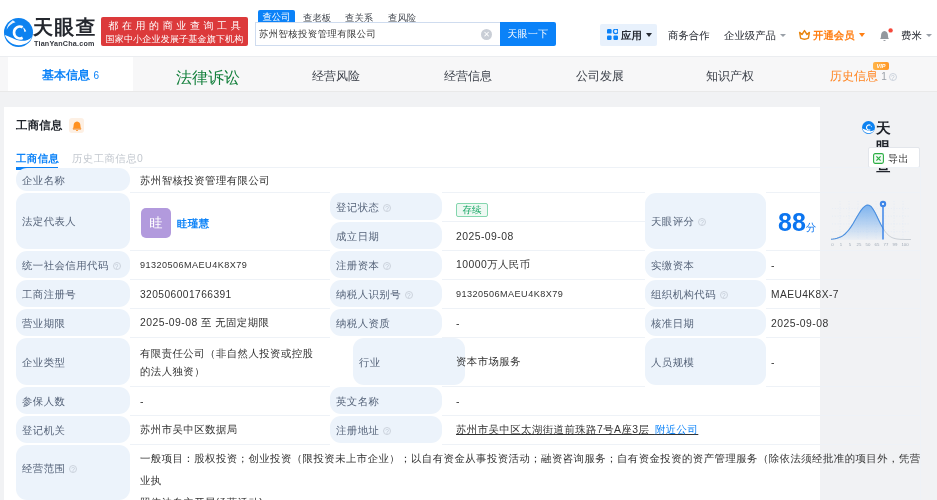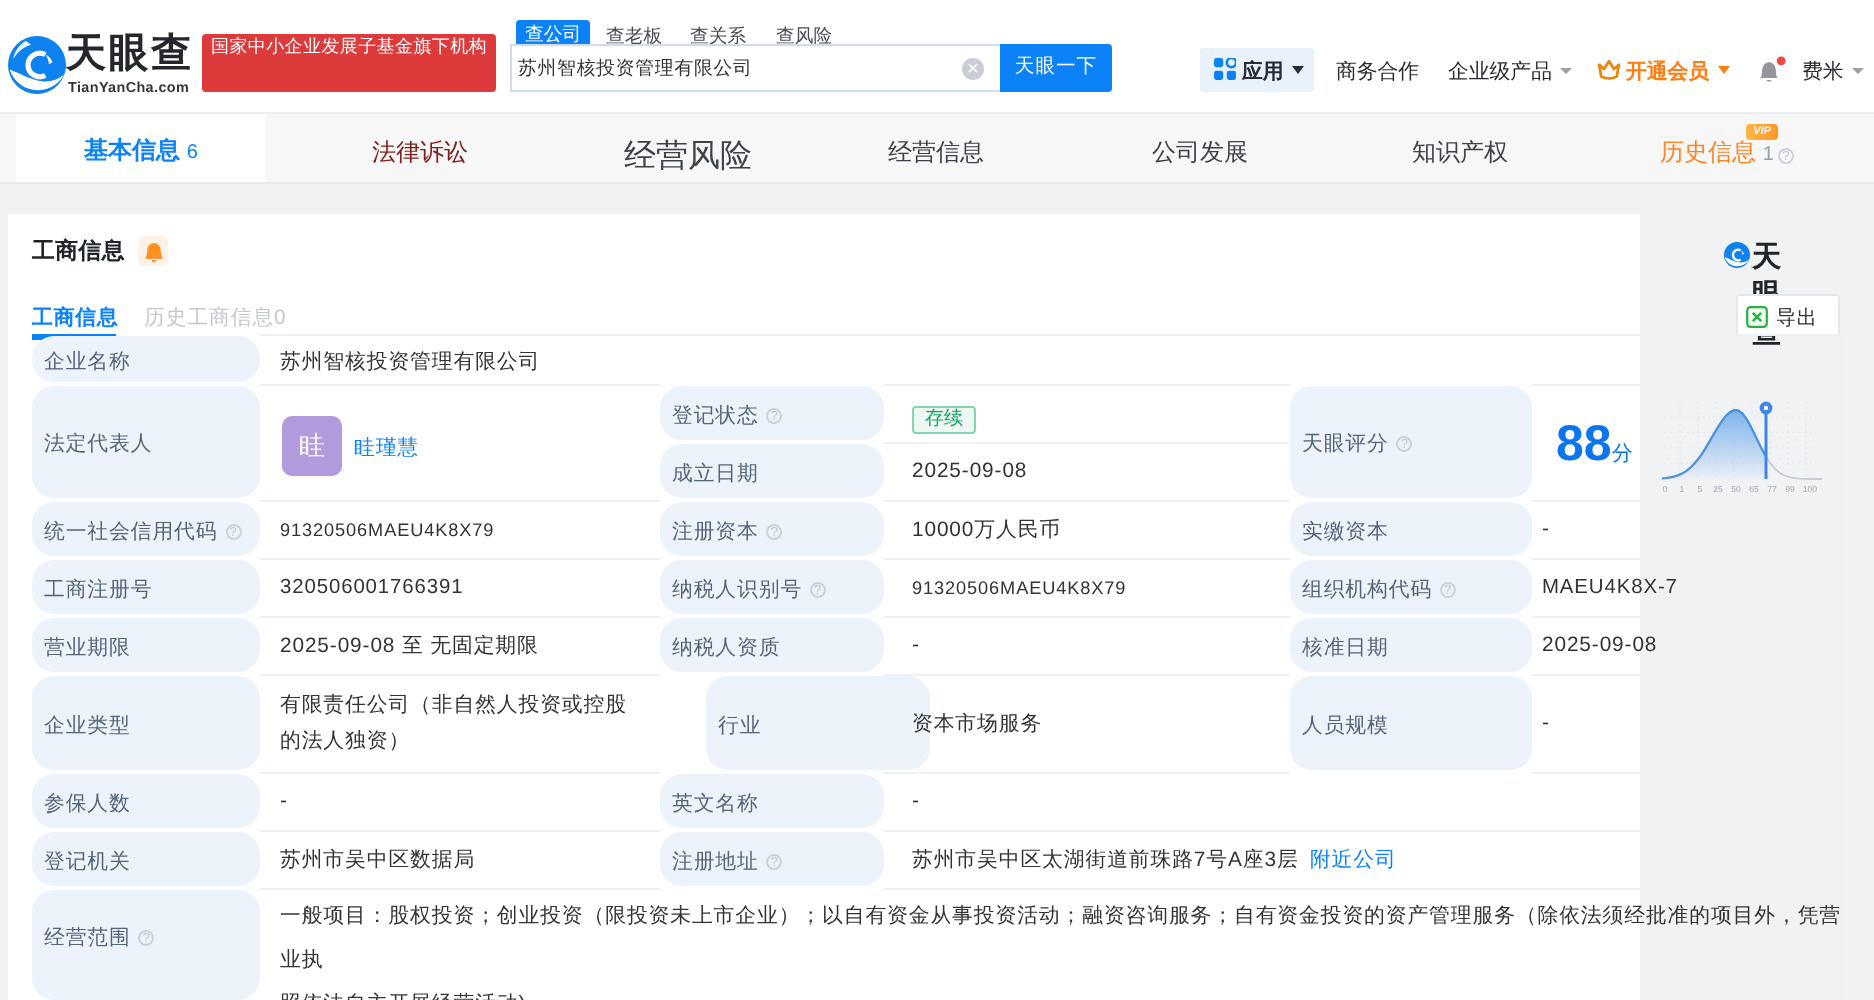--- a/index.html
+++ b/index.html
@@ -32,20 +32,21 @@
     <g clip-path="url(#lc)">
       <path d="M0.8 17.5 C4 26 12.5 30 20.5 27.2 C24.5 25.8 27.5 23 29 19.8 C25.5 23 20.5 24.2 15.8 23.2 C9.5 21.8 4.2 18.2 0.8 17.5 Z" fill="#fff"></path>
       <path d="M19.3 9.6 A6.1 6.1 0 1 0 19.3 20.4" fill="none" stroke="#fff" stroke-width="2.7"></path>
       <path d="M19.3 9.6 Q22 10.8 23 13.6 L21.2 14.6 Q20.8 11.4 19.3 9.6 Z" fill="#fff"></path>
       <path d="M9.2 2.4 C5.4 4.7 3.1 8.2 2.7 12.2 C4.7 8.2 7.9 5.7 11.9 4.5 Z" fill="#fff" opacity=".9"></path>
     </g>
   </svg>
   <div class="abs" style="left:33px;top:18px;font-size:20px;line-height:19px;font-weight:700;color:#24272e;letter-spacing:1.3px;">天眼查</div>
   <div class="abs" style="left:34px;top:38.5px;font-size:7.2px;font-weight:700;color:#33363d;letter-spacing:.2px;">TianYanCha.com</div>
   <div class="abs" style="left:101px;top:17px;width:147px;height:29px;background:#dc3a3b;border-radius:2px;color:#fff;text-align:center;">
+    <div style="font-size:10px;letter-spacing:3.6px;margin-top:2px;text-indent:3.6px;">都在用的商业查询工具</div>
     <div style="font-size:9px;letter-spacing:.2px;">国家中小企业发展子基金旗下机构</div>
   </div>
 
   <div class="abs" style="left:258px;top:10px;width:37px;height:14px;background:#0b82f8;border-radius:2px 2px 0 0;color:#fff;font-size:9.4px;text-align:center;line-height:14px;">查公司</div>
   <div class="abs" style="left:303px;top:12px;font-size:9.4px;color:#454a52;">查老板</div>
   <div class="abs" style="left:345px;top:12px;font-size:9.4px;color:#454a52;">查关系</div>
   <div class="abs" style="left:388px;top:12px;font-size:9.4px;color:#454a52;">查风险</div>
   <div class="abs" style="left:258px;top:24px;width:162px;height:1px;background:#dfe2e6;"></div>
 
   <div class="abs" style="left:255px;top:22px;width:245px;height:24px;background:#fff;border:1px solid #cfdcEF;border-right:none;"></div>
@@ -70,22 +71,22 @@
   <svg class="abs" style="left:878px;top:28px" width="16" height="15" viewBox="0 0 16 15">
     <path d="M2 11 Q3 10.5 3 8 Q3 3.5 6.5 3 Q10 3.5 10 8 Q10 10.5 11 11 Z" fill="#94989e"></path>
     <path d="M5.2 12 a1.4 1.4 0 0 0 2.6 0 Z" fill="#94989e"></path>
     <circle cx="12.6" cy="2.4" r="2.2" fill="#f5483b"></circle>
   </svg>
   <div class="abs" style="left:901px;top:29px;font-size:10.4px;color:#272b33;">费米<span class="caret" style="border-top-color:#9aa0a8;border-top-width:3.5px;border-left-width:3px;border-right-width:3px;"></span></div>
 </div>
 
 <div id="nav">
   <div class="abs" style="left:8px;top:0;width:125px;height:34px;background:#fff;text-align:center;line-height:37px;font-size:12px;"><span style="color:#0b82f8;font-weight:700;">基本信息</span> <span style="color:#0b82f8;font-size:10px;">6</span></div>
-  <div class="abs" style="left:186px;top:11px;font-size:12px;color:#7f1d1d;">法律诉讼</div>
-  <div class="abs" style="left:312px;top:11px;font-size:16px;color:#3c414a;">经营风险</div>
+  <div class="abs" style="left:176px;top:11px;font-size:16px;color:#15803d;">法律诉讼</div>
+  <div class="abs" style="left:312px;top:11px;font-size:12px;color:#3c414a;">经营风险</div>
   <div class="abs" style="left:444px;top:11px;font-size:12px;color:#3c414a;">经营信息</div>
   <div class="abs" style="left:576px;top:11px;font-size:12px;color:#3c414a;">公司发展</div>
   <div class="abs" style="left:706px;top:11px;font-size:12px;color:#3c414a;">知识产权</div>
   <div class="abs" style="left:830px;top:11px;font-size:12px;color:#ff8420;">历史信息 <span style="color:#9aa0a8;font-size:10px;">1</span><span class="q" style="margin-left:2px;">?</span></div>
   <div class="abs" style="left:873px;top:5px;width:16px;height:8px;background:linear-gradient(90deg,#ffb54a,#ff9726);border-radius:2px;color:#fff;font-size:5.5px;font-weight:700;font-style:italic;text-align:center;line-height:8px;">VIP</div>
 </div>
 
 <div id="card">
   <div class="abs" style="left:12px;top:11px;font-size:11.4px;letter-spacing:.25px;font-weight:700;color:#20242b;">工商信息</div>
   <div class="abs" style="left:65px;top:11px;width:15px;height:15px;background:#fdf0e4;border-radius:3px;">
@@ -211,21 +212,21 @@
       <span class="t">组织机构代码<span class="q">?</span></span>
     </div>
 <div class="lbl" style="left:645px;top:309px;width:121px;height:27px;">
       <span class="t">核准日期</span>
     </div>
 <div class="lbl" style="left:645px;top:338px;width:121px;height:47px;">
       <span class="t">人员规模</span>
     </div>
 <div class="val" style="left:140px;top:180px;transform:translateY(-50%);">苏州智核投资管理有限公司</div>
 <div class="abs" style="left:141px;top:208px;width:30px;height:30px;background:#b29add;border-radius:5px;color:#fff;font-size:13px;text-align:center;line-height:30px;">眭</div>
-<div class="val blue" style="left:177px;top:223px;transform:translateY(-50%);font-weight:400;text-align:center;">眭瑾慧</div>
+<div class="val blue" style="left:177px;top:223px;transform:translateY(-50%);font-weight:700;text-align:center;">眭瑾慧</div>
 <div class="abs" style="left:456px;top:203px;width:32px;height:14px;background:#eef9f3;border:1px solid #84d6ae;border-radius:2px;color:#11a461;font-size:9.5px;text-align:center;line-height:12px;">存续</div>
 <div class="val" style="left:456px;top:235px;transform:translateY(-50%);">2025-09-08</div>
 <div class="abs" style="left:778px;top:210px;font-size:25px;font-weight:700;color:#0b75f0;line-height:25px;">88<span style="font-size:10.5px;font-weight:400;">分</span></div>
 <svg class="abs" style="left:831px;top:198px" width="80" height="50" viewBox="0 0 80 50">
 <defs>
         <linearGradient id="cg" x1="0" y1="0" x2="0" y2="1">
           <stop offset="0" stop-color="#70acee" stop-opacity=".9"></stop>
           <stop offset="1" stop-color="#70acee" stop-opacity=".04"></stop>
         </linearGradient>
 <clipPath id="cp">
@@ -264,17 +265,17 @@
 <div class="val" style="left:771px;top:293px;transform:translateY(-50%);font-size:10.2px;">MAEU4K8X-7</div>
 <div class="val" style="left:140px;top:322px;transform:translateY(-50%);">2025-09-08 至 无固定期限</div>
 <div class="val" style="left:456px;top:322px;transform:translateY(-50%);">-</div>
 <div class="val" style="left:771px;top:322px;transform:translateY(-50%);">2025-09-08</div>
 <div class="val" style="left:140px;top:361px;transform:translateY(-50%);white-space:normal;width:183px;line-height:17.5px;">有限责任公司（非自然人投资或控股的法人独资）</div>
 <div class="val" style="left:456px;top:361px;transform:translateY(-50%);">资本市场服务</div>
 <div class="val" style="left:771px;top:361px;transform:translateY(-50%);">-</div>
 <div class="val" style="left:140px;top:400px;transform:translateY(-50%);">-</div>
 <div class="val" style="left:456px;top:400px;transform:translateY(-50%);">-</div>
 <div class="val" style="left:140px;top:429px;transform:translateY(-50%);">苏州市吴中区数据局</div>
-<div class="val" style="left:456px;top:429px;transform:translateY(-50%);">苏州市吴中区太湖街道前珠路7号A座3层 <span class="blue">附近公司</span></div>
+<div class="val" style="left:456px;top:429px;transform:translateY(-50%);text-decoration:underline;">苏州市吴中区太湖街道前珠路7号A座3层 <span class="blue">附近公司</span></div>
 <div class="val" style="left:140px;top:447px;white-space:normal;width:790px;line-height:22px;">一般项目：股权投资；创业投资（限投资未上市企业）；以自有资金从事投资活动；融资咨询服务；自有资金投资的资产管理服务（除依法须经批准的项目外，凭营业执<br>照依法自主开展经营活动)</div>
 <div class="bline" style="left:645px;top:415px;width:121px;"></div>
 <div class="bline" style="left:645px;top:444px;width:121px;"></div>
 </div>
 
 </body></html>

